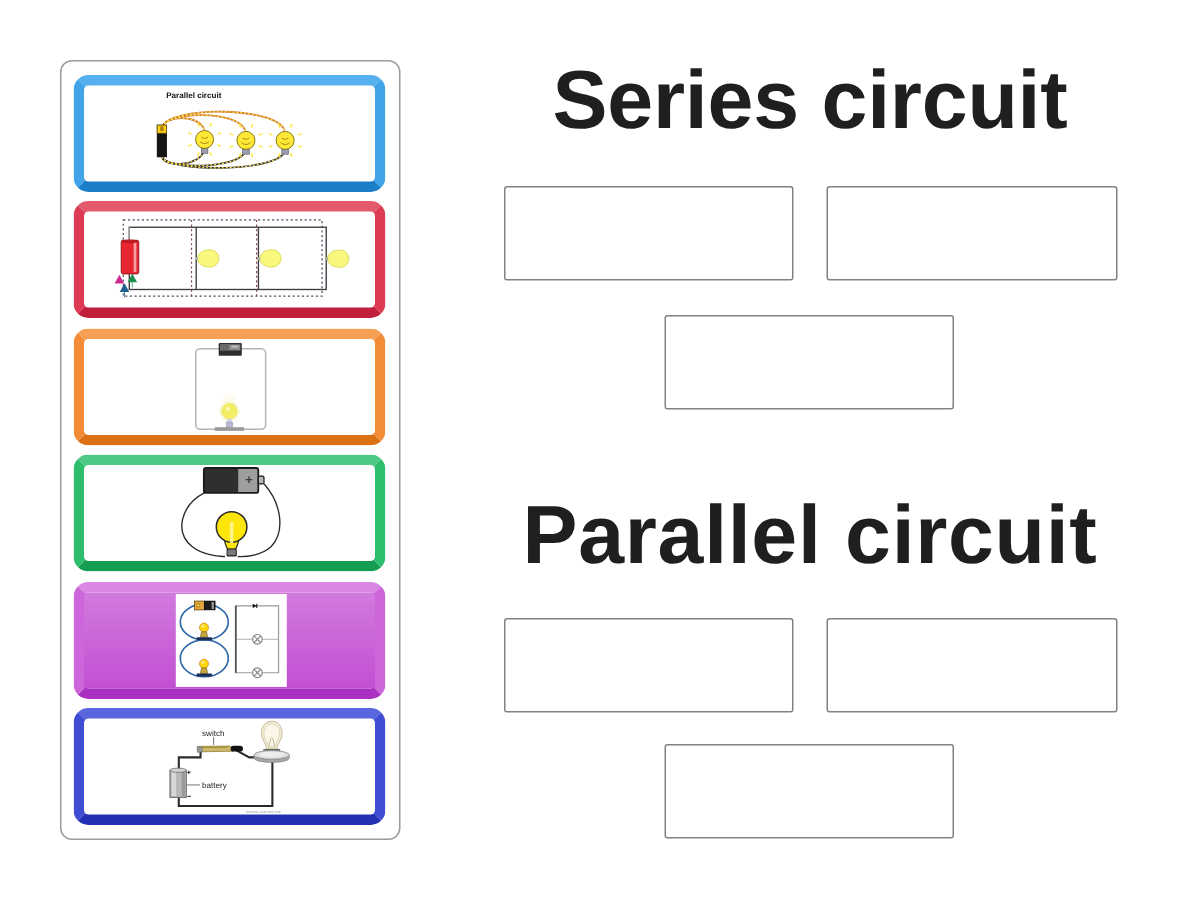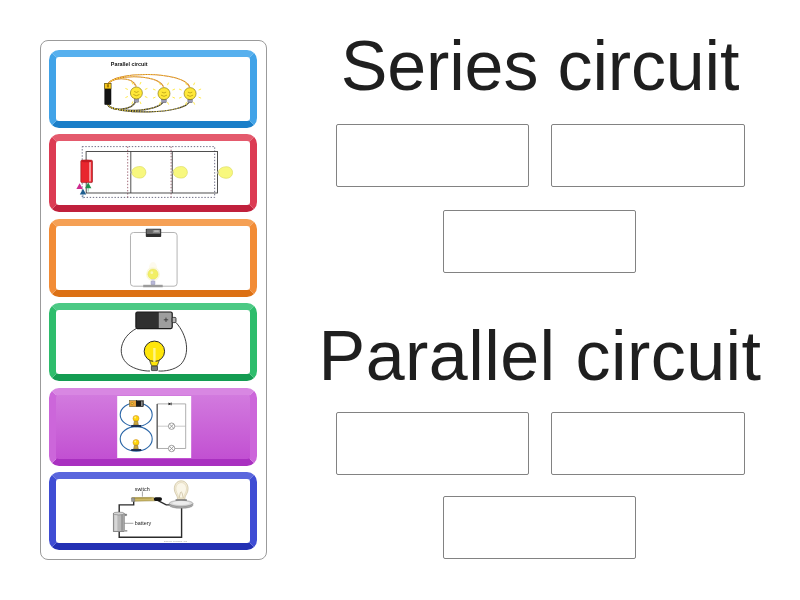--- a/index.html
+++ b/index.html
@@ -1,20 +1,20 @@
 <!DOCTYPE html>
 <html><head>
 <meta charset="utf-8">
 <style>
   html,body{margin:0;padding:0;}
   body{width:800px;height:600px;background:#ffffff;font-family:"Liberation Sans",sans-serif;position:relative;overflow:hidden;}
   .panel{position:absolute;left:39.5px;top:40px;width:227px;height:519.5px;border:1px solid #9b9b9b;border-radius:8px;background:#fff;box-sizing:border-box;}
   .card{position:absolute;left:48.5px;width:208px;height:78px;box-sizing:border-box;border-radius:10px;background:#fff;}
   .card svg{position:absolute;left:0;top:0;}
-  .title{position:absolute;left:280px;width:520px;text-align:center;font-size:70px;line-height:54px;color:#1f1f1f;}
+  .title{position:absolute;left:280px;width:520px;text-align:center;font-size:55px;line-height:54px;color:#1f1f1f;font-weight:bold;}
   .slot{position:absolute;width:193.5px;height:63.5px;border:1px solid #828282;border-radius:2px;background:#fff;box-sizing:border-box;}
 </style>
 </head>
 <body>
   <div class="panel"></div>
 
   <div class="card" id="c1" style="top:49.7px;border:7.3px solid #41a3e8;border-top-color:#57b0ee;border-bottom-color:#1a7ec8;">
     <svg width="193.4" height="63.4" viewBox="55.8 57 193.4 63.4">
       <text x="129" y="65.6" text-anchor="middle" font-size="5.4" font-weight="bold" fill="#111" font-family="Liberation Sans">Parallel circuit</text>
       <g fill="none" stroke="#cf7a35" stroke-width="1.2">

